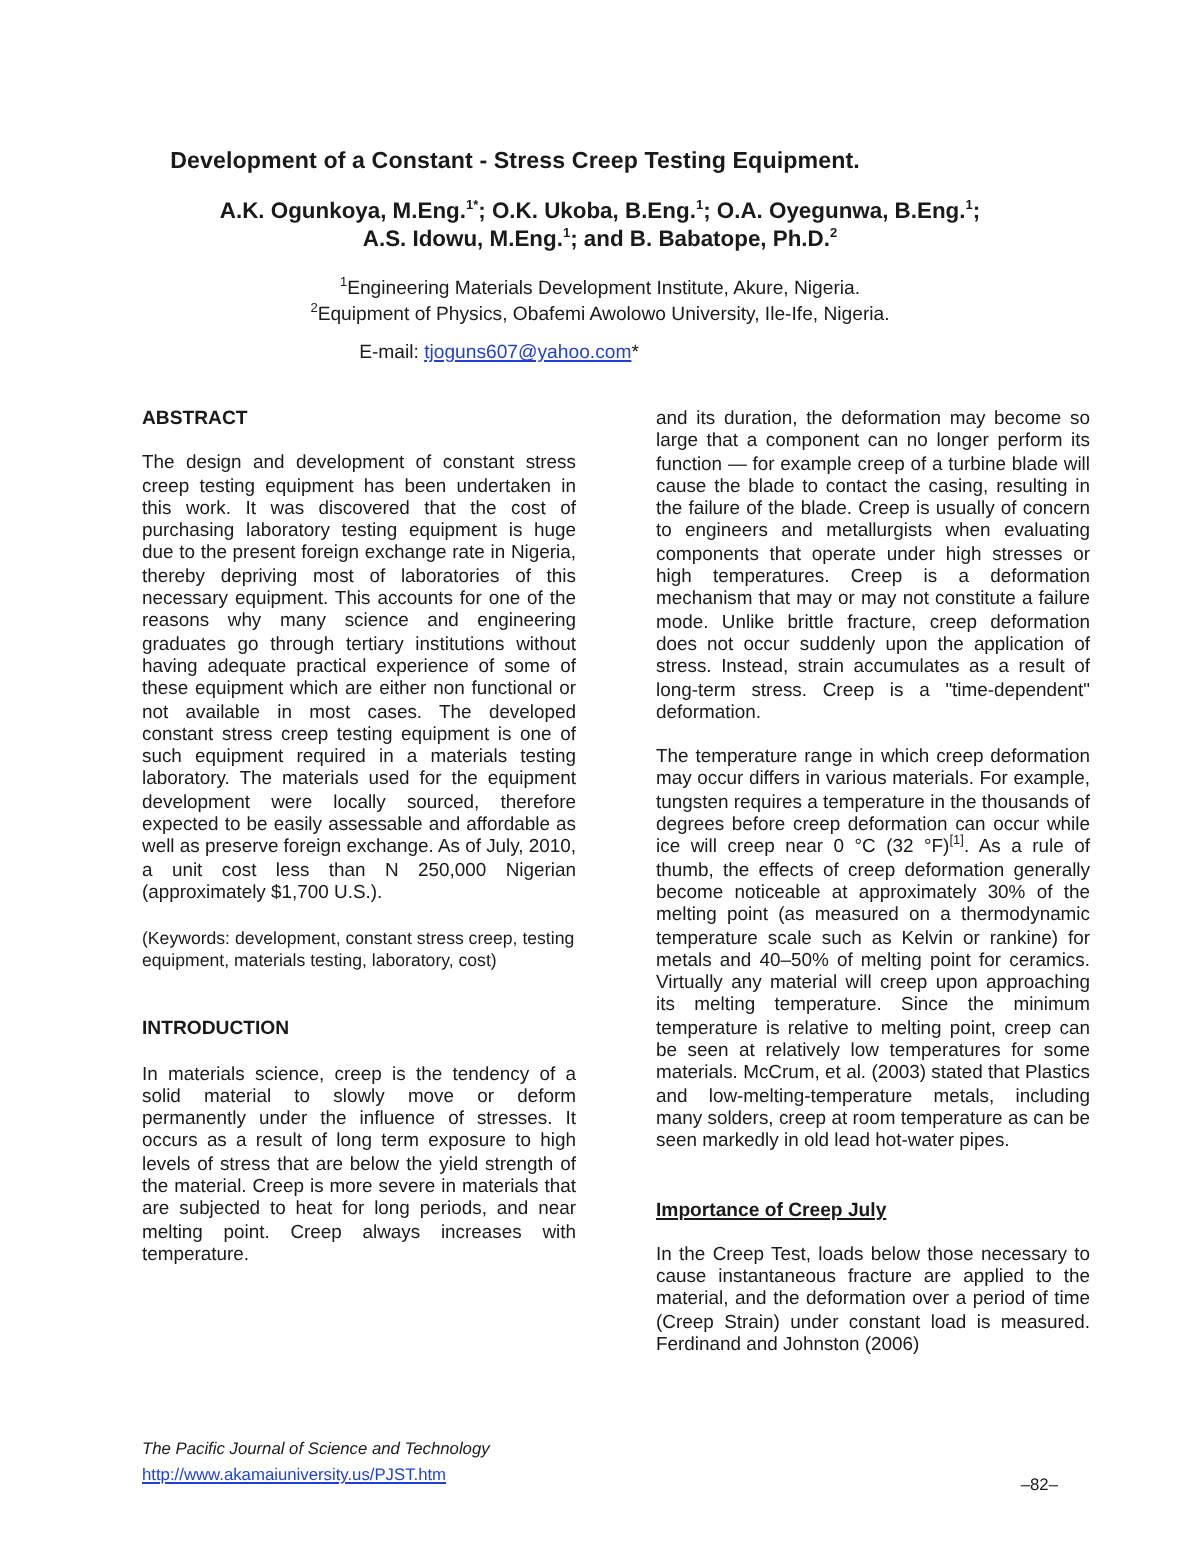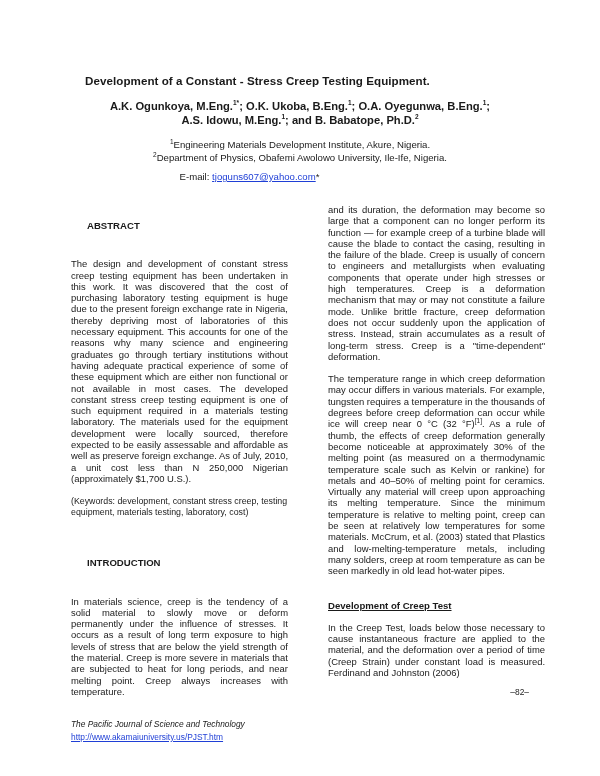--- a/index.html
+++ b/index.html
@@ -14,48 +14,48 @@
     .authors sup, .affil sup, .body sup { font-size: 6.5px; vertical-align: super; line-height: 0; }
     .affil { position: absolute; top: 139px; left: 0; width: 600px; text-align: center;
              font-size: 9.6px; line-height: 12.5px; }
     .email { position: absolute; top: 171px; left: 0; width: 499px; text-align: center;
              font-size: 9.6px; }
     a.link { color: #1f3fd6; text-decoration: underline; }
 
     .col { position: absolute; width: 217px; font-size: 9.45px; line-height: 11.3px; }
     .col.left { left: 71px; top: 204px; }
     .col.right { left: 328px; top: 204px; }
-    .heading { font-weight: bold; font-size: 9.6px; margin: 16px; }
+    .heading { font-weight: bold; font-size: 9.6px; margin: 0; }
     .body { text-align: justify; margin: 0; }
     .kw { text-align: left; font-size: 8.8px; line-height: 11px; margin: 0; }
     .sub { font-weight: bold; text-decoration: underline; font-size: 9.6px; margin: 0; }
 
     .footer-left { position: absolute; left: 71px; top: 718px; font-size: 8.4px; line-height: 13px; }
     .footer-left .journal { font-style: italic; }
-    .footer-right { position: absolute; right: 71px; top: 686px; font-size: 8.4px; line-height: 13px; }
+    .footer-right { position: absolute; right: 71px; top: 736px; font-size: 8.4px; line-height: 13px; }
   </style>
 </head>
 <body>
 
 <div class="page">
 
   <div class="title">Development of a Constant - Stress Creep Testing Equipment.</div>
 
   <div class="authors">
     <div>
       <span>A.K. Ogunkoya, M.Eng.</span><sup>1*</sup><span>; </span><span>O.K. Ukoba, B.Eng.</span><sup>1</sup><span>; </span><span>O.A. Oyegunwa, B.Eng.</span><sup>1</sup><span>;</span>
     </div>
     <div>
       <span>A.S. Idowu, M.Eng.</span><sup>1</sup><span>; and </span><span>B. Babatope, Ph.D.</span><sup>2</sup>
     </div>
   </div>
 
   <div class="affil">
     <div><sup>1</sup><span>Engineering Materials Development Institute, Akure, Nigeria.</span></div>
-    <div><sup>2</sup><span>Department of Physics, Obafemi Awolowo University, Ile-Ife, Nigeria.</span></div>
+    <div><sup>2</sup><span>Equipment of Physics, Obafemi Awolowo University, Ile-Ife, Nigeria.</span></div>
   </div>
 
   <div class="email">
     <span>E-mail: </span><a class="link">tjoguns607@yahoo.com</a><span>*</span>
   </div>
 
   <div class="col left">
     <p class="heading">ABSTRACT</p>
     <div style="height:11px"></div>
     <p class="body">The design and development of constant stress creep testing equipment has been undertaken in this work. It was discovered that the cost of purchasing laboratory testing equipment is huge due to the present foreign exchange rate in Nigeria, thereby depriving most of laboratories of this necessary equipment. This accounts for one of the reasons why many science and engineering graduates go through tertiary institutions without having adequate practical experience of some of these equipment which are either non functional or not available in most cases. The developed constant stress creep testing equipment is one of such equipment required in a materials testing laboratory. The materials used for the equipment development were locally sourced, therefore expected to be easily assessable and affordable as well as preserve foreign exchange. As of July, 2010, a unit cost less than N 250,000 Nigerian (approximately $1,700 U.S.).</p>
@@ -66,21 +66,21 @@
     <div style="height:11px"></div>
     <p class="body">In materials science, creep is the tendency of a solid material to slowly move or deform permanently under the influence of stresses. It occurs as a result of long term exposure to high levels of stress that are below the yield strength of the material. Creep is more severe in materials that are subjected to heat for long periods, and near melting point. Creep always increases with temperature.</p>
     <div style="height:11px"></div>
   </div>
 
   <div class="col right">
     <p class="body">and its duration, the deformation may become so large that a component can no longer perform its function — for example creep of a turbine blade will cause the blade to contact the casing, resulting in the failure of the blade. Creep is usually of concern to engineers and metallurgists when evaluating components that operate under high stresses or high temperatures. Creep is a deformation mechanism that may or may not constitute a failure mode. Unlike brittle fracture, creep deformation does not occur suddenly upon the application of stress. Instead, strain accumulates as a result of long-term stress. Creep is a "time-dependent" deformation.</p>
     <div style="height:11px"></div>
     <p class="body"><span>The temperature range in which creep deformation may occur differs in various materials. For example, tungsten requires a temperature in the thousands of degrees before creep deformation can occur while ice will creep near 0 °C (32 °F)</span><sup>[1]</sup><span>. As a rule of thumb, the effects of creep deformation generally become noticeable at approximately 30% of the melting point (as measured on a thermodynamic temperature scale such as Kelvin or rankine) for metals and 40–50% of melting point for ceramics. Virtually any material will creep upon approaching its melting temperature. Since the minimum temperature is relative to melting point, creep can be seen at relatively low temperatures for some materials. McCrum, et al. (2003) stated that Plastics and low-melting-temperature metals, including many solders, creep at room temperature as can be seen markedly in old lead hot-water pipes.</span></p>
     <div style="height:23px"></div>
-    <p class="sub">Development of Creep Test</p>
+    <p class="sub">Importance of Creep July</p>
     <div style="height:11px"></div>
     <p class="body">In the Creep Test, loads below those necessary to cause instantaneous fracture are applied to the material, and the deformation over a period of time (Creep Strain) under constant load is measured. Ferdinand and Johnston (2006)</p>
   </div>
 
   <div class="footer-left">
     <div class="journal">The Pacific Journal of Science and Technology</div>
     <a class="link">http://www.akamaiuniversity.us/PJST.htm</a>
   </div>
   <div class="footer-right">
     <div>–82–</div>

